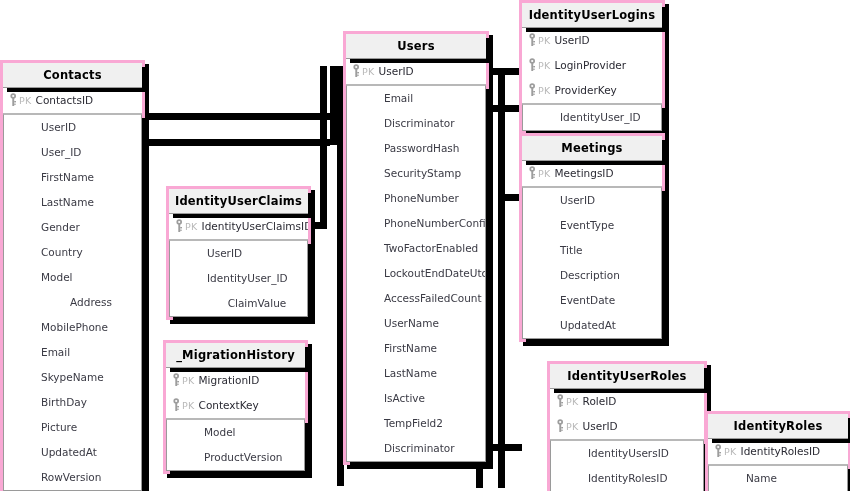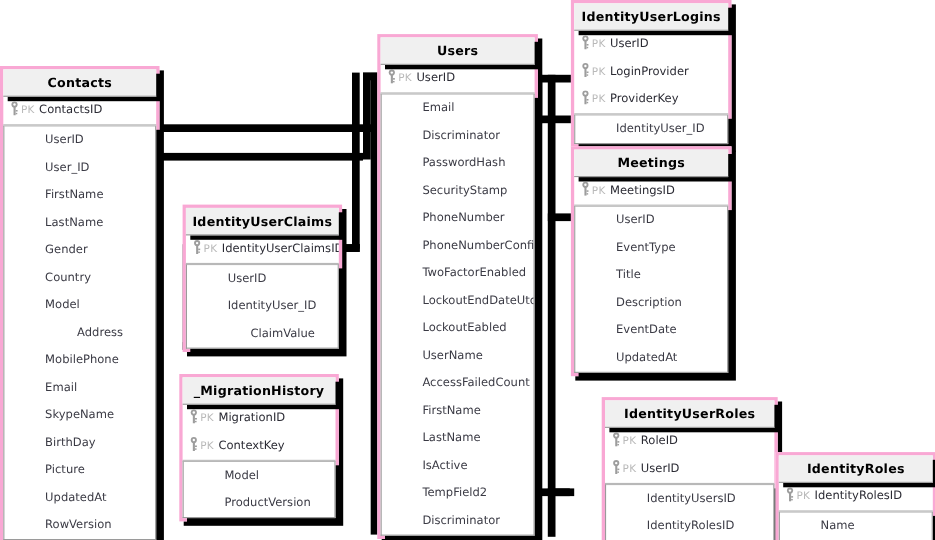--- a/index.html
+++ b/index.html
@@ -185,23 +185,22 @@
         </div>
         <div class="group-box">
           <div class="row plain" style="height: 25px; line-height: 25px;"><span>Email</span></div>
           <div class="row plain" style="height: 25px; line-height: 25px;"><span>Discriminator</span></div>
           <div class="row plain" style="height: 25px; line-height: 25px;"><span>PasswordHash</span></div>
           <div class="row plain" style="height: 25px; line-height: 25px;"><span>SecurityStamp</span></div>
           <div class="row plain" style="height: 25px; line-height: 25px;"><span>PhoneNumber</span></div>
           <div class="row plain" style="height: 25px; line-height: 25px;"><span>PhoneNumberConfirmed</span></div>
           <div class="row plain" style="height: 25px; line-height: 25px;"><span>TwoFactorEnabled</span></div>
           <div class="row plain" style="height: 25px; line-height: 25px;"><span>LockoutEndDateUtc</span></div>
-          <div class="row plain" style="height: 25px; line-height: 25px;"><span>LockoutEabled</span></div>
+          <div class="row plain" style="height: 25px; line-height: 25px;"><span>AccessFailedCount</span></div>
           <div class="row plain" style="height: 25px; line-height: 25px;"><span>UserName</span></div>
-          <div class="row plain" style="height: 25px; line-height: 25px;"><span>AccessFailedCount</span></div>
           <div class="row plain" style="height: 25px; line-height: 25px;"><span>FirstName</span></div>
           <div class="row plain" style="height: 25px; line-height: 25px;"><span>LastName</span></div>
           <div class="row plain" style="height: 25px; line-height: 25px;"><span>IsActive</span></div>
           <div class="row plain" style="height: 25px; line-height: 25px;"><span>TempField2</span></div>
           <div class="row plain" style="height: 25px; line-height: 25px;"><span>Discriminator</span></div>
         </div>
       </div>
       <div class="table" style="left: 519px; top: 0px; width: 146px;">
         <div class="tbl-header">IdentityUserLogins</div>
         <div class="tbl-body">

